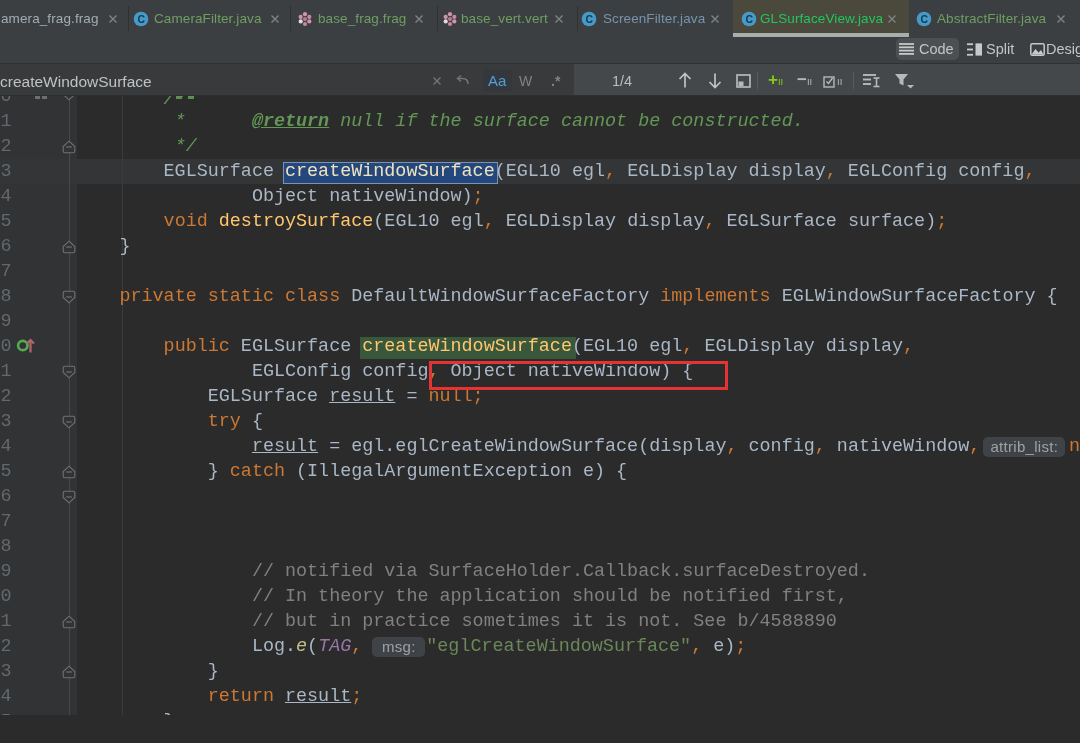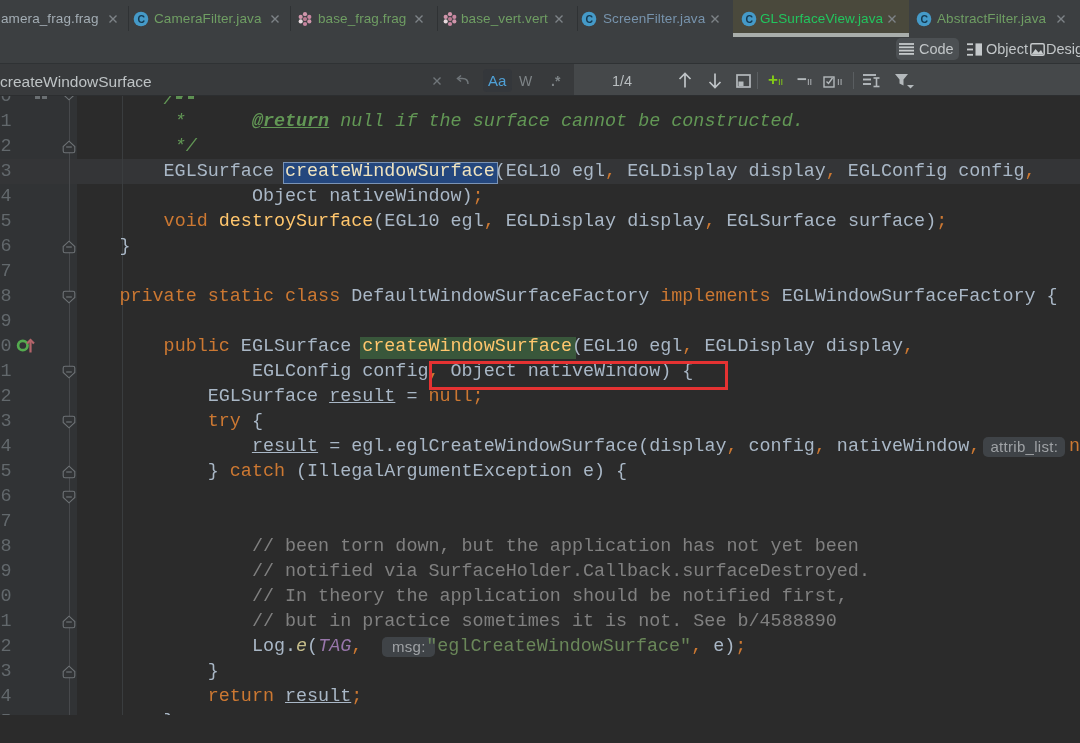--- a/index.html
+++ b/index.html
@@ -112,21 +112,21 @@
     </svg>
 <div class="segtxt" style="left:919px">Code</div>
 <svg class="abs" style="left:967px;top:43px" width="15" height="13" viewBox="0 0 15 13">
  <g stroke="#c5c9cb" stroke-width="1.8">
         <line x1="0" y1="1.2" x2="6" y2="1.2"></line>
         <line x1="0" y1="6.5" x2="6" y2="6.5"></line>
         <line x1="0" y1="11.8" x2="6" y2="11.8"></line>
       </g>
  <rect x="8.5" y="0.4" width="6.5" height="12.2" fill="#c5c9cb"></rect>
     </svg>
-<div class="segtxt" style="left:986px">Object</div>
+<div class="segtxt" style="left:986px">Split</div>
 <svg class="abs" style="left:1030px;top:43px" width="15" height="13" viewBox="0 0 15 13">
  <rect x="0.8" y="0.8" width="13.4" height="11.4" rx="1.5" fill="none" stroke="#c5c9cb" stroke-width="1.5"></rect>
  <path d="M1.5 11.5 L5.5 6 L8.5 9.5 L11 7 L13.5 11.5 Z" fill="#c5c9cb"></path>
     </svg>
 <div class="segtxt" style="left:1046px">Design</div>
 
 <div class="abs" style="left:0;top:64px;width:1080px;height:32px;background:#45484a"></div>
 <div class="abs" style="left:0;top:64px;width:574px;height:32px;background:#383a3c"></div>
 <div class="abs" style="left:0;top:63px;width:1080px;height:1px;background:#2f3234"></div>
 <div class="abs" style="left:0;top:95px;width:1080px;height:1px;background:#2c2e30"></div>
@@ -276,22 +276,21 @@
 <div class="crow" style="top:88px">                Object nativeWindow)<span class="k">;</span></div>
 <div class="crow" style="top:113px">        <span class="k">void</span> <span class="m">destroySurface</span>(EGL10 egl<span class="k">,</span> EGLDisplay display<span class="k">,</span> EGLSurface surface)<span class="k">;</span></div>
 <div class="crow" style="top:138px">    }</div>
 <div class="crow" style="top:188px">    <span class="k">private static class</span> DefaultWindowSurfaceFactory <span class="k">implements</span> EGLWindowSurfaceFactory {</div>
 <div class="crow" style="top:238px">        <span class="k">public</span> EGLSurface <span class="m">createWindowSurface</span>(EGL10 egl<span class="k">,</span> EGLDisplay display<span class="k">,</span></div>
 <div class="crow" style="top:263px">                EGLConfig config<span class="k">,</span> Object nativeWindow) {</div>
 <div class="crow" style="top:288px">            EGLSurface <span class="u">result</span> = <span class="k">null;</span></div>
 <div class="crow" style="top:313px">            <span class="k">try</span> {</div>
 <div class="crow" style="top:338px">                <span class="u">result</span> = egl.eglCreateWindowSurface(display<span class="k">,</span> config<span class="k">,</span> nativeWindow<span class="k">,</span><span class="hintwrap" style="width:88.7px"><span class="hint" style="margin-left:3px;width:82px">attrib_list:</span></span><span class="k">nul</span></div>
 <div class="crow" style="top:363px">            } <span class="k">catch</span> (IllegalArgumentException e) {</div>
-<div class="crow" style="top:438px">                <span class="c">// been torn down, but the application has not yet been</span></div>
 <div class="crow" style="top:463px">                <span class="c">// notified via SurfaceHolder.Callback.surfaceDestroyed.</span></div>
 <div class="crow" style="top:488px">                <span class="c">// In theory the application should be notified first,</span></div>
 <div class="crow" style="top:513px">                <span class="c">// but in practice sometimes it is not. See b/4588890</span></div>
-<div class="crow" style="top:538px">                Log.<span class="e">e</span>(<span class="f">TAG</span><span class="k">,</span><span class="hintwrap" style="width:64px"><span class="hint" style="margin-left:20px;width:53px">msg:</span></span><span class="s">"eglCreateWindowSurface"</span><span class="k">,</span> e)<span class="k">;</span></div>
+<div class="crow" style="top:538px">                Log.<span class="e">e</span>(<span class="f">TAG</span><span class="k">,</span><span class="hintwrap" style="width:64px"><span class="hint" style="margin-left:10px;width:53px">msg:</span></span><span class="s">"eglCreateWindowSurface"</span><span class="k">,</span> e)<span class="k">;</span></div>
 <div class="crow" style="top:563px">            }</div>
 <div class="crow" style="top:588px">            <span class="k">return</span> <span class="u">result</span><span class="k">;</span></div>
 <div class="crow" style="top:613px">        }</div>
 <div class="abs" style="left:429px;top:265px;width:299px;height:29px;border:3px solid #e53232;box-sizing:border-box"></div>
 </div>
 </div>
 </body></html>

